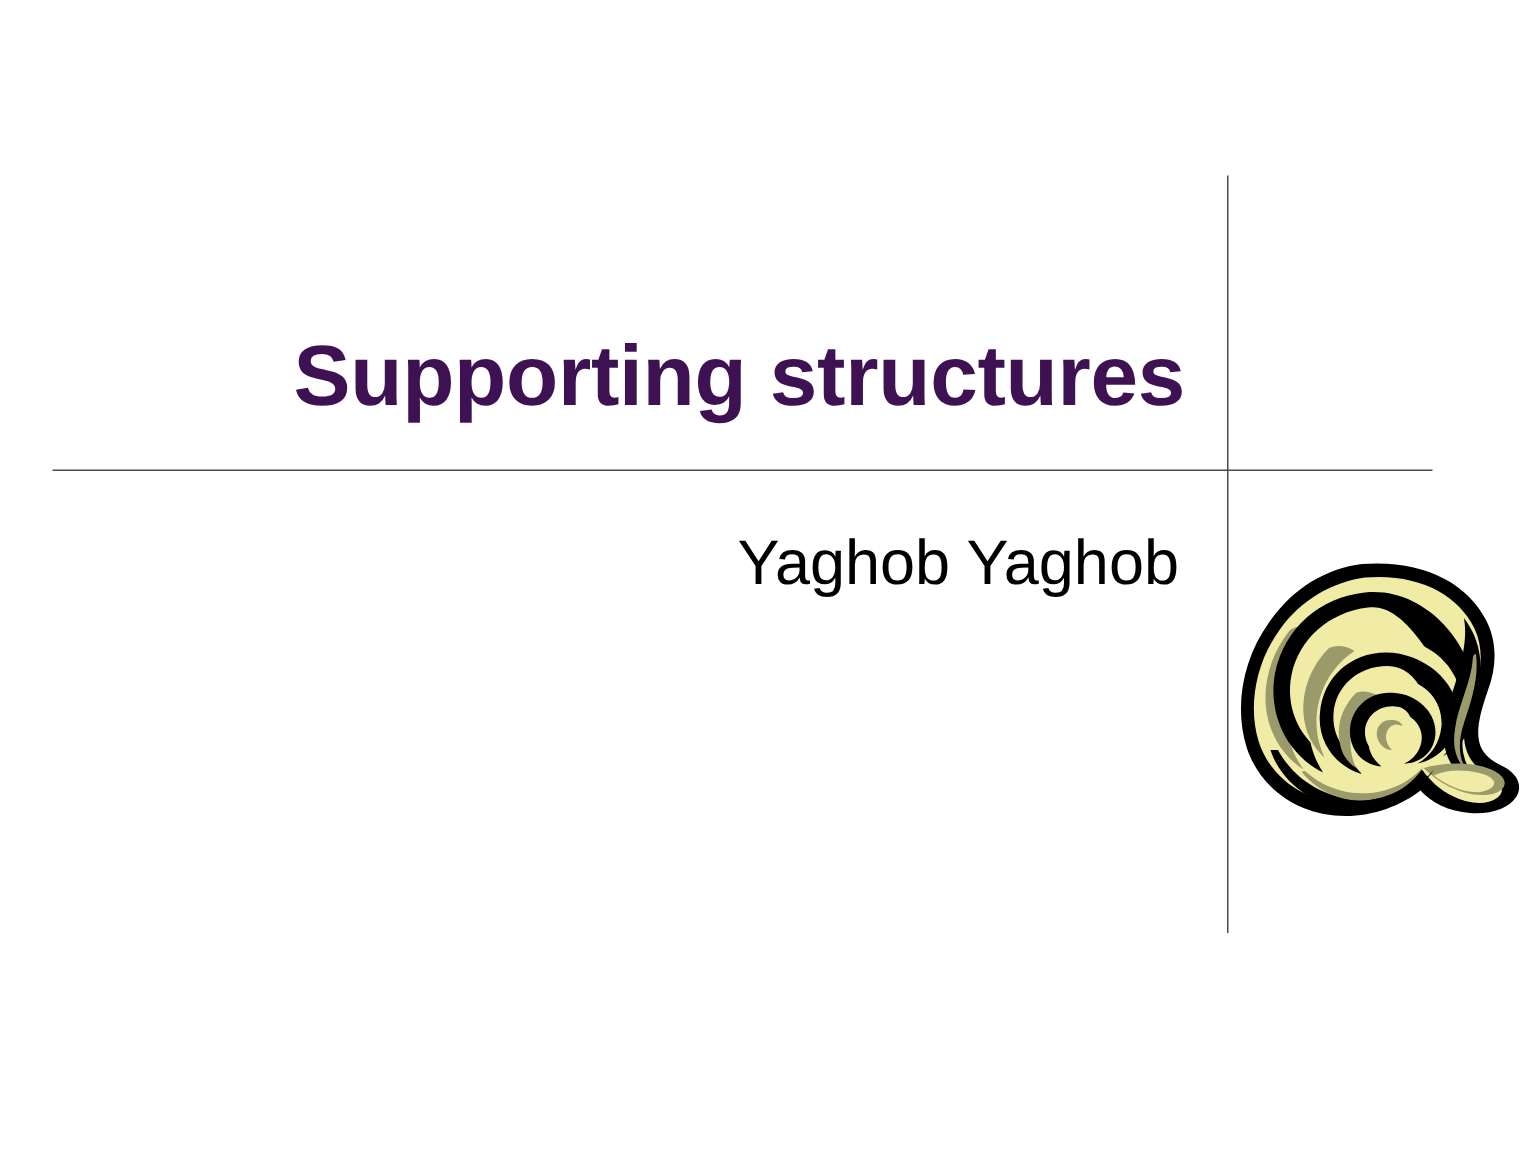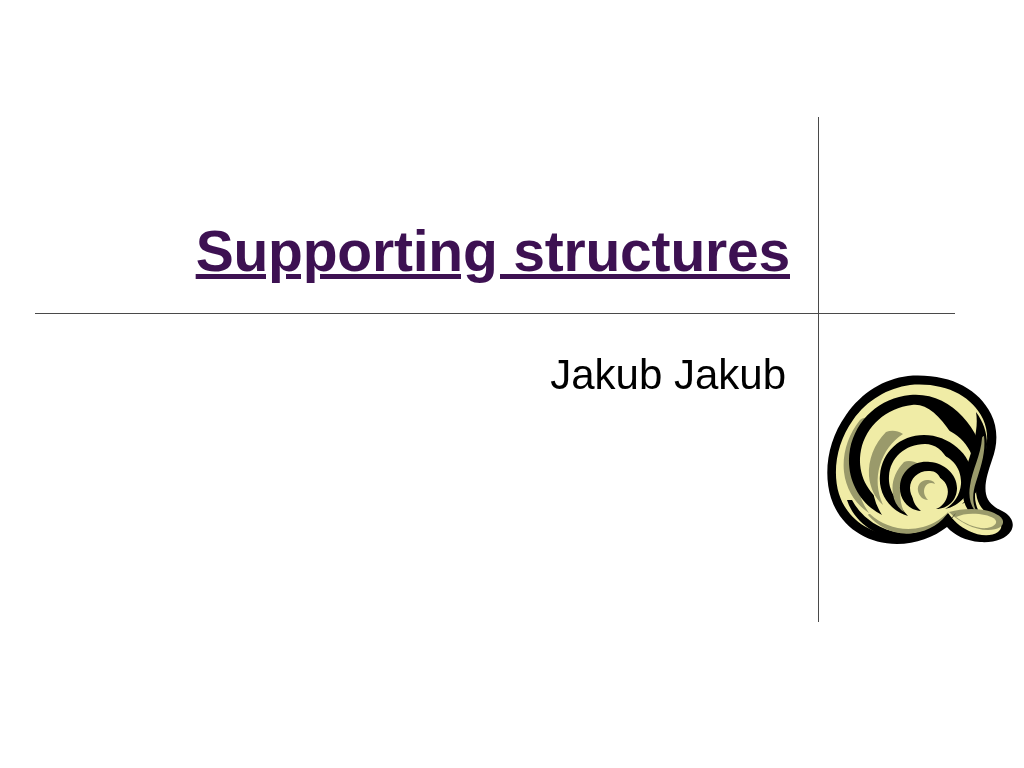--- a/index.html
+++ b/index.html
@@ -43,21 +43,20 @@
     left: 150px;
     top: 222px;
     width: 640px;
     text-align: right;
     font-size: 57px;
     font-weight: bold;
     line-height: 1.05;
     color: #3d1152;
     letter-spacing: -0.2px;
     white-space: nowrap;
-    text-decoration: underline;
   }
 
   
   .subtitle {
     position: absolute;
     left: 380px;
     top: 352px;
     width: 406px;
     text-align: right;
     font-size: 42px;
@@ -85,21 +84,21 @@
 <body>
 
 <div id="slide">
 
   <div class="rule-h"></div>
 
   <div class="rule-v"></div>
 
   <div class="title">Supporting structures</div>
 
-  <div class="subtitle">Jakub Jakub</div>
+  <div class="subtitle">Yaghob Yaghob</div>
 
   <div class="shell">
     <svg viewBox="0 0 192 180" xmlns="http://www.w3.org/2000/svg" aria-hidden="true">
 
       <path d="M82 4 C122 1 152 16 165 42 C172 56 172 72 166 88
                C162 100 158 112 160 122 C162 132 170 136 178 140
                C186 145 189 152 185 159 C180 167 168 171 154 170
                C140 169 128 163 121 155
                C108 165 90 172 71 172 C40 172 14 154 5 126
                C-3 100 2 68 20 43 C36 20 58 7 82 4 Z" fill="#000000"></path>

